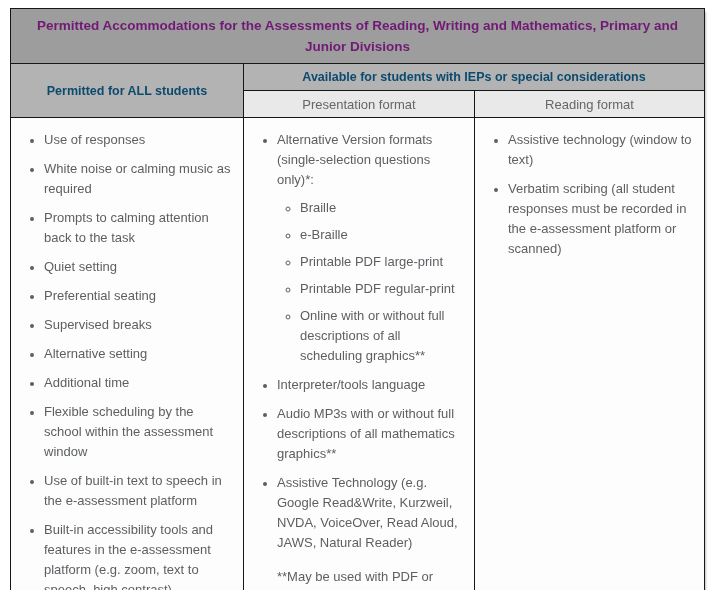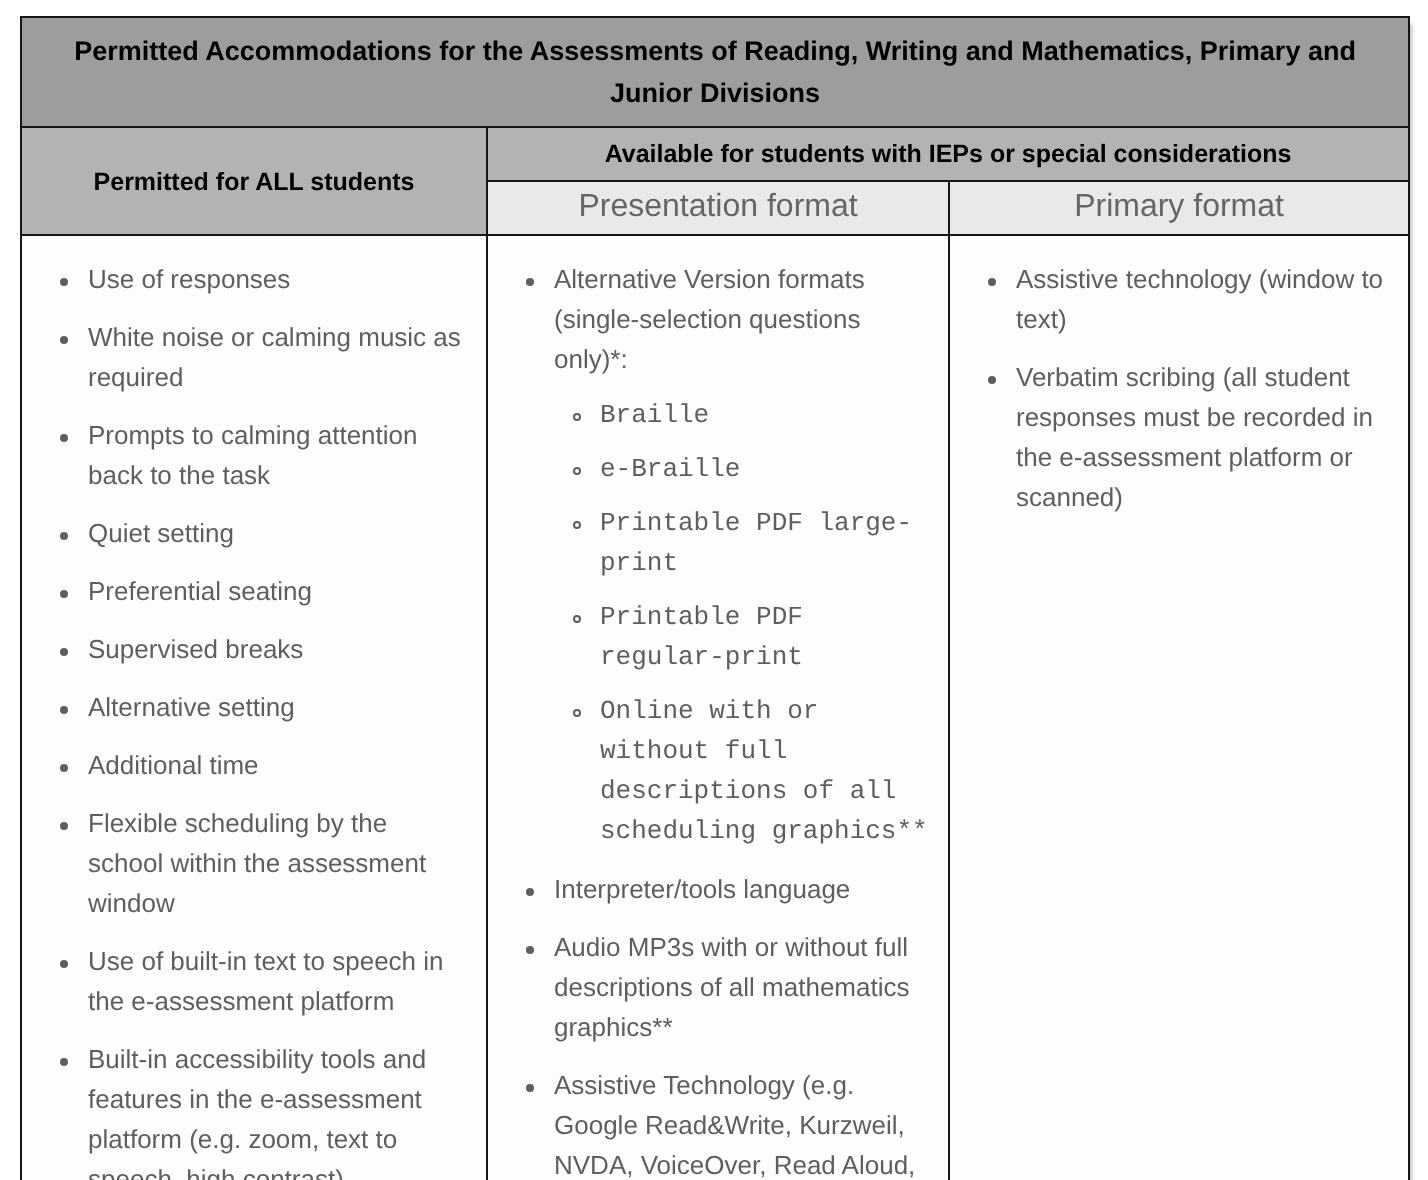--- a/index.html
+++ b/index.html
@@ -20,50 +20,50 @@
     table-layout: fixed;
     box-shadow: 2px 3px 2px -1px rgba(0,0,0,0.25);
     background: #fdfdfd;
   }
   .acc-table th, .acc-table td {
     border: 1px solid #161616;
   }
   
   th.title-cell {
     background: #9d9d9d;
-    color: #000000;
+    color: #701a75;
     font-size: 13.5px;
     font-weight: bold;
     line-height: 21px;
     text-align: center;
     padding: 6px 14px;
     height: 42px;
     margin-left: 28px;
   }
   
   th.group-header {
     background: #b3b3b3;
-    color: #000000;
+    color: #0c4a6e;
     font-size: 12.5px;
     font-weight: bold;
     text-align: center;
     padding: 4px 8px;
   }
   th.all-students-header {
     vertical-align: middle;
     margin-top: 21px;
   }
   th.iep-header {
     height: 18px;
   }
   
   th.sub-header {
     background: #e9e9e9;
     color: #666666;
-    font-size: 16px;
+    font-size: 13px;
     font-weight: normal;
     text-align: center;
     padding: 4px 8px;
     height: 18px;
   }
   
   td.body-cell {
     vertical-align: top;
     background: #fdfdfd;
     color: #5c5f62;
@@ -81,21 +81,20 @@
     line-height: 20px;
   }
   ul.bullet-list li::marker {
     color: #5c5f62;
     font-size: 12px;
   }
   ul.circle-sublist {
     margin: 8px 0 0 0;
     padding: 0 0 0 23px;
     list-style-type: circle;
-    font-family: Liberation Mono, monospace;
   }
   ul.circle-sublist > li {
     margin: 0 0 7px 0;
     line-height: 20px;
   }
   .footnote {
     margin: 14px 0 0 33px;
     line-height: 20px;
   }
 </style>
@@ -112,21 +111,21 @@
     <tbody>
       <tr>
         <th class="title-cell" colspan="3">Permitted Accommodations for the Assessments of Reading, Writing and Mathematics, Primary and Junior Divisions</th>
       </tr>
       <tr>
         <th class="group-header all-students-header" rowspan="2">Permitted for ALL students</th>
         <th class="group-header iep-header" colspan="2">Available for students with IEPs or special considerations</th>
       </tr>
       <tr>
         <th class="sub-header">Presentation format</th>
-        <th class="sub-header">Primary format</th>
+        <th class="sub-header">Reading format</th>
       </tr>
       <tr>
 
         <td class="body-cell">
           <ul class="bullet-list">
             <li>Use of responses</li>
             <li>White noise or calming music as required</li>
             <li>Prompts to calming attention back to the task</li>
             <li>Quiet setting</li>
             <li>Preferential seating</li>

